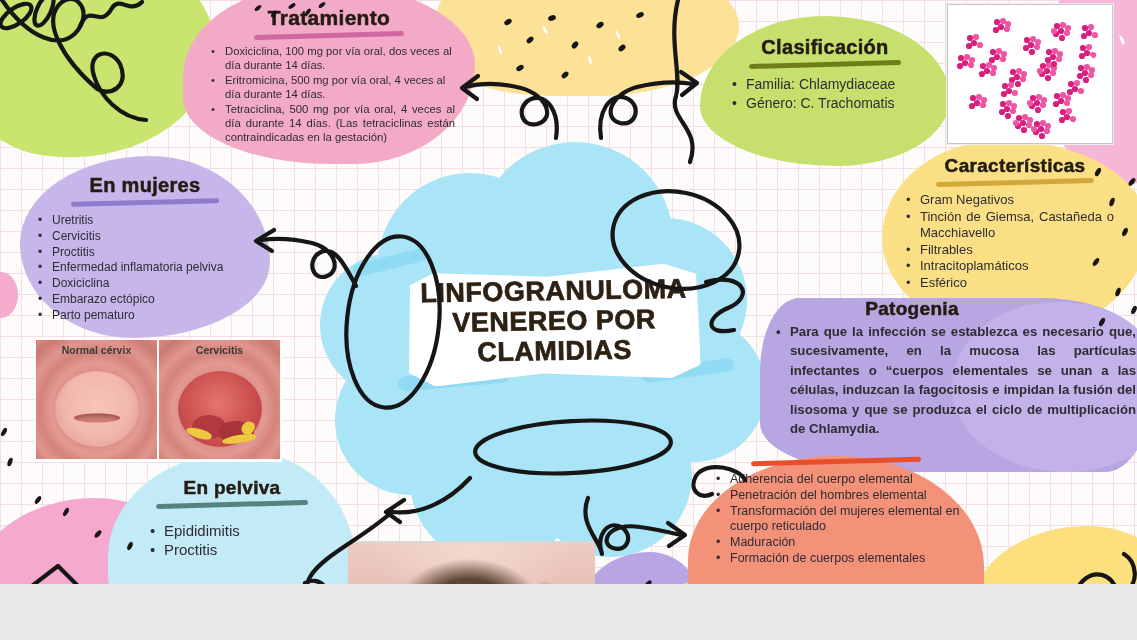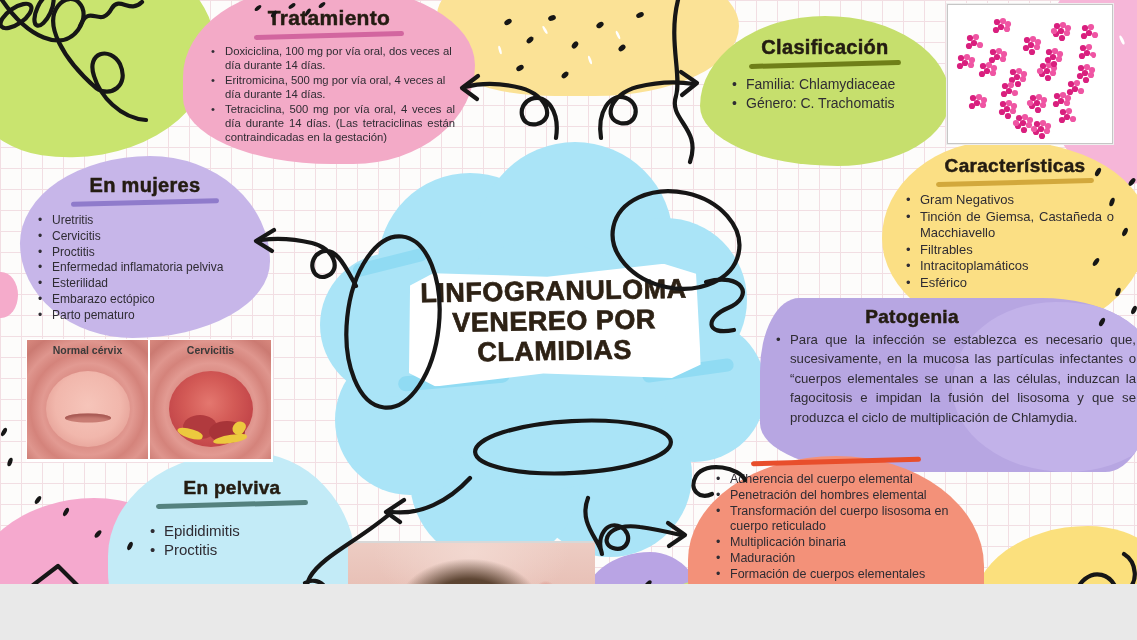--- a/index.html
+++ b/index.html
@@ -54,36 +54,36 @@
   #card-caracteristicas{left:882px;top:140px;width:266px;height:196px;background:#fbdf84;border-radius:45% 55% 50% 50%/50% 45% 55% 50%;}
   #card-caracteristicas h2{font-size:19px;padding-top:15px;}
   #card-caracteristicas .underline{width:158px;background:#d2a83c;}
   #card-caracteristicas ul{padding:1px 34px 0 24px;font-size:13px;line-height:16.6px;}
   #card-enmujeres{left:20px;top:156px;width:250px;height:182px;background:#c7b6e9;border-radius:52% 48% 55% 45%/48% 58% 42% 52%;}
   #card-enmujeres h2{font-size:20px;padding-top:18px;}
   #card-enmujeres .underline{width:148px;background:#8f7bcb;}
   #card-enmujeres ul{padding:2px 8px 0 18px;font-size:12px;line-height:15.8px;}
   #card-patogenia{left:760px;top:298px;width:392px;height:174px;background:#b7a6e2;border-radius:10% 28% 12% 30%/42% 36% 48% 28%;overflow:hidden;}
   #pato-hi{position:absolute;right:-30px;top:4px;width:230px;height:170px;background:#c2b2e9;border-radius:45% 55% 50% 50%/50% 45% 55% 50%;}
-  #card-patogenia h2{position:relative;font-size:19px;padding-top:8px;width:200px;margin-left:52px;}
-  #card-patogenia .pato-text{position:relative;margin:2px 16px 0 16px;font-size:13.2px;line-height:19.4px;font-weight:400;padding-left:14px;}
+  #card-patogenia h2{position:relative;font-size:19px;width:200px;margin-left:52px;}
+  #card-patogenia .pato-text{position:relative;margin:2px 16px 0 16px;font-size:13.2px;line-height:19.4px;font-weight:700;padding-left:14px;}
   #card-patogenia .pato-text::before{content:"\2022";position:absolute;left:0;top:0;}
   #card-ciclo{left:688px;top:456px;width:296px;height:200px;background:#f39179;border-radius:50% 50% 48% 52%/52% 55% 35% 38%;}
   #card-ciclo h2{font-size:19px;padding-top:18px;}
   #card-ciclo .underline{width:170px;background:#e84e2b;}
   #card-ciclo ul{padding:2px 12px 0 28px;font-size:12.5px;line-height:15.8px;}
   #card-enhombres{left:108px;top:452px;width:248px;height:215px;background:#c3ebf7;border-radius:55% 45% 50% 50%/50% 55% 48% 45%;}
   #card-enhombres h2{font-size:19px;padding-top:25px;}
   #card-enhombres .underline{width:152px;background:#55827f;}
   #card-enhombres ul{padding:8px 14px 0 42px;font-size:15px;line-height:19px;}
   #card-enhombres li.just{max-width:182px;}
   
   .figure{position:absolute;z-index:5;}
   #fig-micrograph{left:947px;top:4px;width:164px;height:138px;background:#ffffff;border:1px solid #c6c6c6;box-shadow:0 0 0 1px #eee;}
-  #fig-cervix{left:26px;top:339px;width:247px;height:123px;background:#fff;display:flex;gap:2px;padding:1px;box-sizing:border-box;}
+  #fig-cervix{left:35px;top:339px;width:247px;height:123px;background:#fff;display:flex;gap:2px;padding:1px;box-sizing:border-box;}
   .cervix-panel{position:relative;width:121px;height:119px;overflow:hidden;
     background:radial-gradient(circle at 50% 58%, #f6c9c0 0%, #eeb0a6 16%, #e49a90 28%, #da8b83 38%, #e29a92 50%, #d4837b 62%, #df968e 74%, #cb7a72 88%, #d8897f 100%);}
   .cervix-label{position:absolute;top:4px;left:0;right:0;text-align:center;font-size:10.5px;font-weight:700;color:#3a3a3a;z-index:2;}
   .cervix-inner{position:absolute;left:50%;top:58%;width:84px;height:76px;transform:translate(-50%,-50%);border-radius:50%;}
   #cervix-normal .cervix-inner{background:radial-gradient(circle at 50% 45%, #f6c5ba 0%, #f1b7ac 55%, #e5a197 80%, #dd948b 100%);}
   #cervix-normal .os{position:absolute;left:50%;top:62%;width:46px;height:9px;transform:translate(-50%,-50%);border-radius:50%;background:#c97d74;box-shadow:inset 0 3px 3px #a85a54;}
   #cervix-sick .cervix-inner{background:radial-gradient(circle at 48% 42%, #e4776f 0%, #d35a56 40%, #c4474a 70%, #ce5a54 100%);}
   .bump{position:absolute;border-radius:50%;background:#b13a3e;}
   #bump1{left:14px;top:44px;width:34px;height:24px;}
   #bump2{left:40px;top:50px;width:36px;height:22px;background:#a83438;}
@@ -167,39 +167,38 @@
   </div>
 
   <div class="card" id="card-enmujeres">
     <h2>En mujeres</h2>
     <div class="underline"></div>
     <ul>
       <li>Uretritis</li>
       <li>Cervicitis</li>
       <li>Proctitis</li>
       <li>Enfermedad inflamatoria pelviva</li>
-      <li>Esterilidad</li>
+      <li>Doxiciclina</li>
       <li>Embarazo ectópico</li>
       <li>Parto pematuro</li>
     </ul>
   </div>
 
   <div class="card" id="card-patogenia">
     <div id="pato-hi"></div>
     <h2>Patogenia</h2>
     <div class="pato-text just">Para que la infección se establezca es necesario que, sucesivamente, en la mucosa las partículas infectantes o “cuerpos elementales se unan a las células, induzcan la fagocitosis e impidan la fusión del lisosoma y que se produzca el ciclo de multiplicación de Chlamydia.</div>
   </div>
 
   <div class="card" id="card-ciclo">
     <div class="underline"></div>
     <ul>
       <li>Adherencia del cuerpo elemental</li>
       <li>Penetración del hombres elemental</li>
-      <li>Transformación del cuerpo lisosoma en cuerpo reticulado</li>
-      <li>Multiplicación binaria</li>
+      <li>Transformación del mujeres elemental en cuerpo reticulado</li>
       <li>Maduración</li>
       <li>Formación de cuerpos elementales</li>
     </ul>
   </div>
 
   <div class="card" id="card-enhombres">
     <h2>En pelviva</h2>
     <div class="underline"></div>
     <ul>
       <li>Epididimitis</li>

